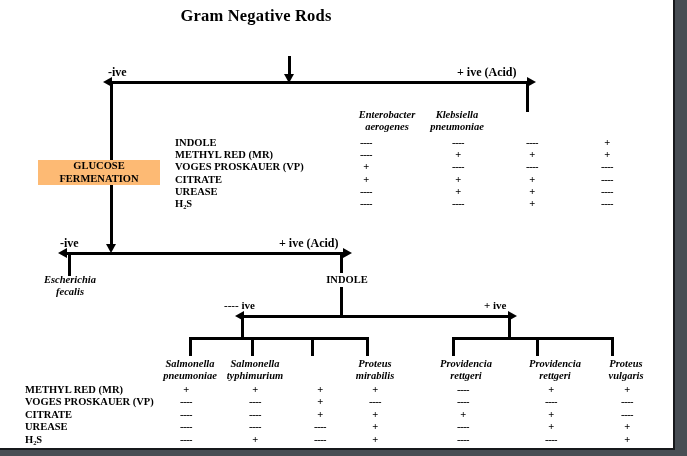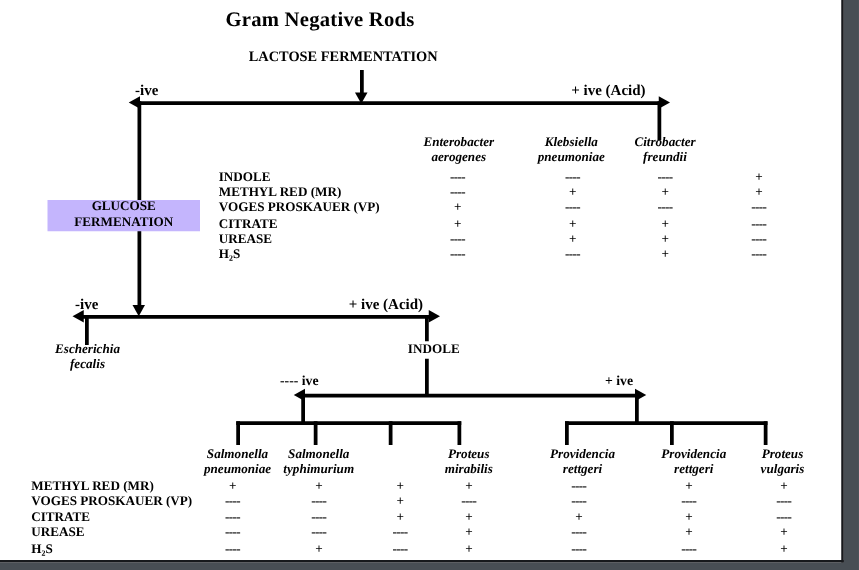--- a/index.html
+++ b/index.html
@@ -17,30 +17,29 @@
        font-size:10.5px;line-height:12px;z-index:2;}
   .rowlbl{position:absolute;font-weight:bold;font-size:10.5px;white-space:nowrap;z-index:2;}
   .val{position:absolute;width:44px;text-align:center;font-weight:bold;font-size:10.5px;
        letter-spacing:-0.5px;z-index:2;}
   .hline{position:absolute;height:2.5px;background:#000;z-index:1;}
   .vline{position:absolute;width:2.5px;background:#000;z-index:1;}
   .arr{position:absolute;width:0;height:0;z-index:1;}
   .arr-left{border-top:5px solid transparent;border-bottom:5px solid transparent;border-right:9px solid #000;}
   .arr-right{border-top:5px solid transparent;border-bottom:5px solid transparent;border-left:9px solid #000;}
   .arr-down{border-left:5px solid transparent;border-right:5px solid transparent;border-top:9px solid #000;}
-  .whitebg{background:#c4b5fd;}
+  .whitebg{background:#fdba74;}
 </style>
 </head>
 <body>
 
 <div class="stage">
   <div class="page">
 
     <div class="title">Gram Negative Rods</div>
-    <div class="lbl" style="left:199px;top:40px;font-size:11.5px;">LACTOSE FERMENTATION</div>
 
     <div class="vline" style="left:288px;top:56px;height:20px;"></div>
     <div class="arr arr-down" style="left:284px;top:74px;"></div>
 
     <div class="hline" style="left:109px;top:81px;width:421px;"></div>
     <div class="arr arr-left" style="left:103px;top:77px;"></div>
     <div class="arr arr-right" style="left:527px;top:77px;"></div>
     <div class="lbl branch" style="left:108px;top:65px;">-ive</div>
     <div class="lbl branch" style="left:457px;top:65px;">+ ive (Acid)</div>
 
@@ -52,31 +51,27 @@
       <div>FERMENATION</div>
     </div>
 
     <div class="rowlbl" style="left:175px;top:137px;">INDOLE</div>
     <div class="rowlbl" style="left:175px;top:149px;">METHYL RED (MR)</div>
     <div class="rowlbl" style="left:175px;top:161px;">VOGES PROSKAUER (VP)</div>
     <div class="rowlbl" style="left:175px;top:174px;">CITRATE</div>
     <div class="rowlbl" style="left:175px;top:186px;">UREASE</div>
     <div class="rowlbl" style="left:175px;top:198px;">H₂S</div>
 
-    <div class="org" style="left:322px;top:109px;">
+    <div class="org" style="left:342px;top:109px;">
       <div>Enterobacter</div>
       <div>aerogenes</div>
     </div>
     <div class="org" style="left:412px;top:109px;">
       <div>Klebsiella</div>
       <div>pneumoniae</div>
-    </div>
-    <div class="org" style="left:487px;top:109px;">
-      <div>Citrobacter</div>
-      <div>freundii</div>
     </div>
 
     <div class="val" style="left:344px;top:137px;">----</div>
     <div class="val" style="left:436px;top:137px;">----</div>
     <div class="val" style="left:510px;top:137px;">----</div>
     <div class="val" style="left:585px;top:137px;">+</div>
     <div class="val" style="left:344px;top:149px;">----</div>
     <div class="val" style="left:436px;top:149px;">+</div>
     <div class="val" style="left:510px;top:149px;">+</div>
     <div class="val" style="left:585px;top:149px;">+</div>

